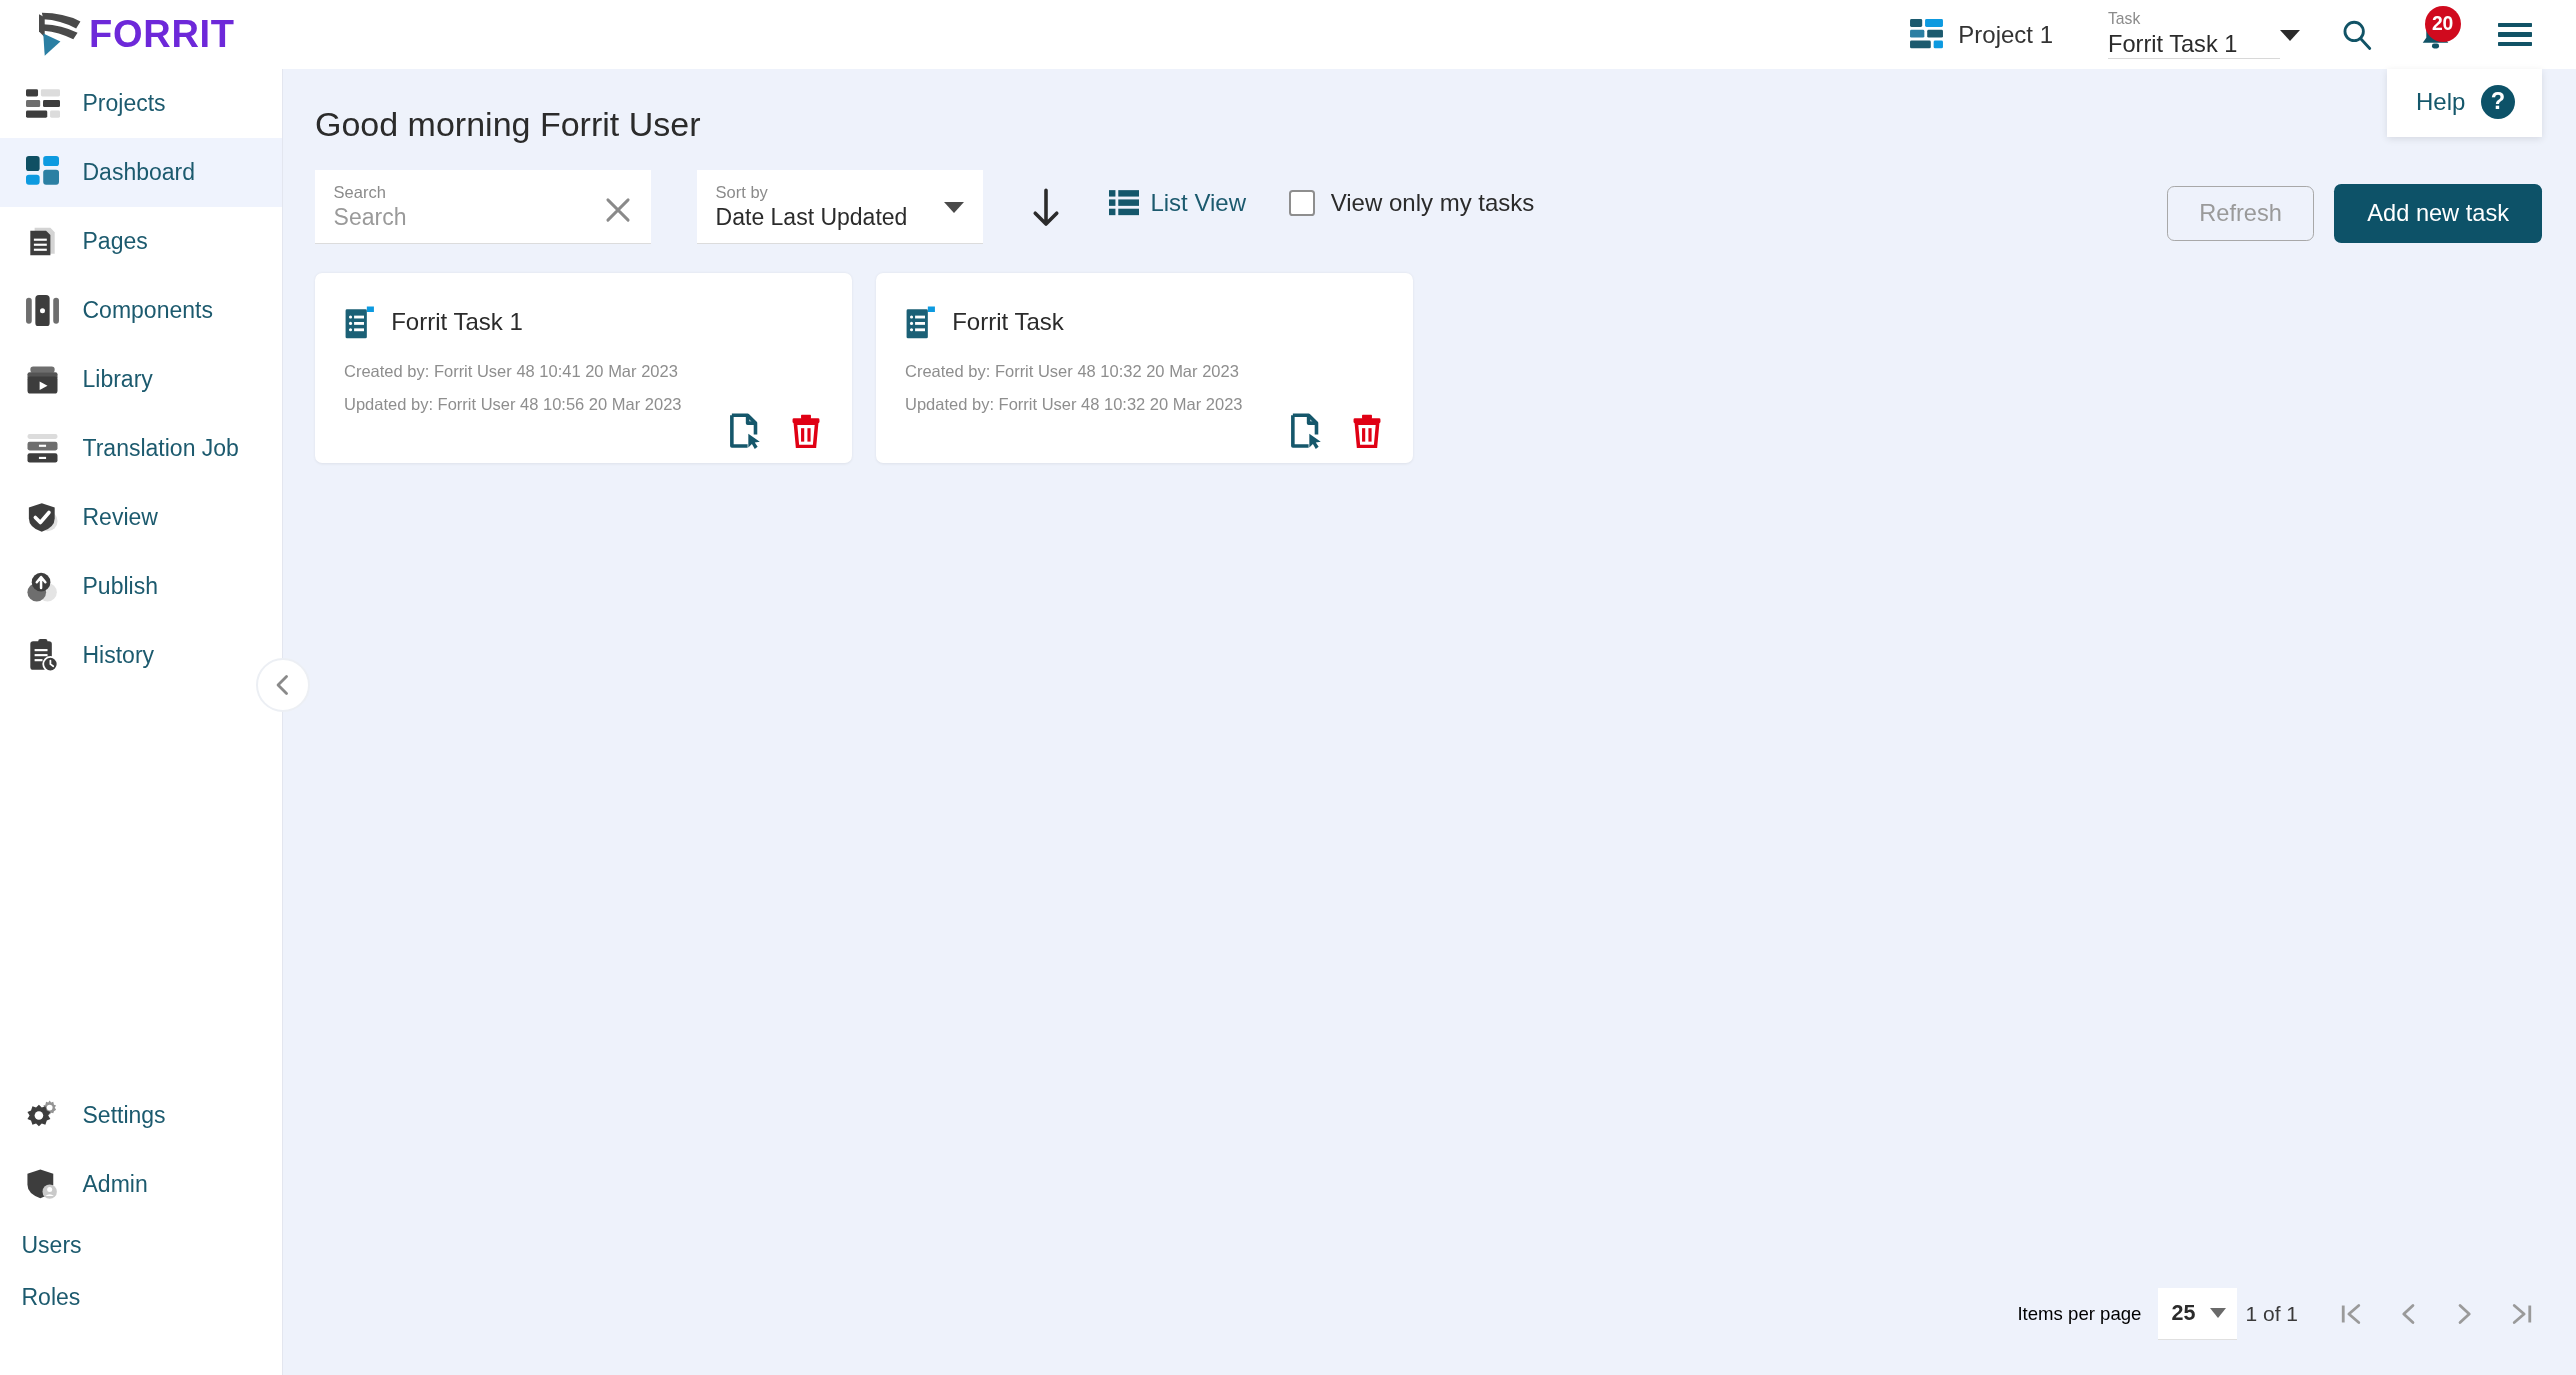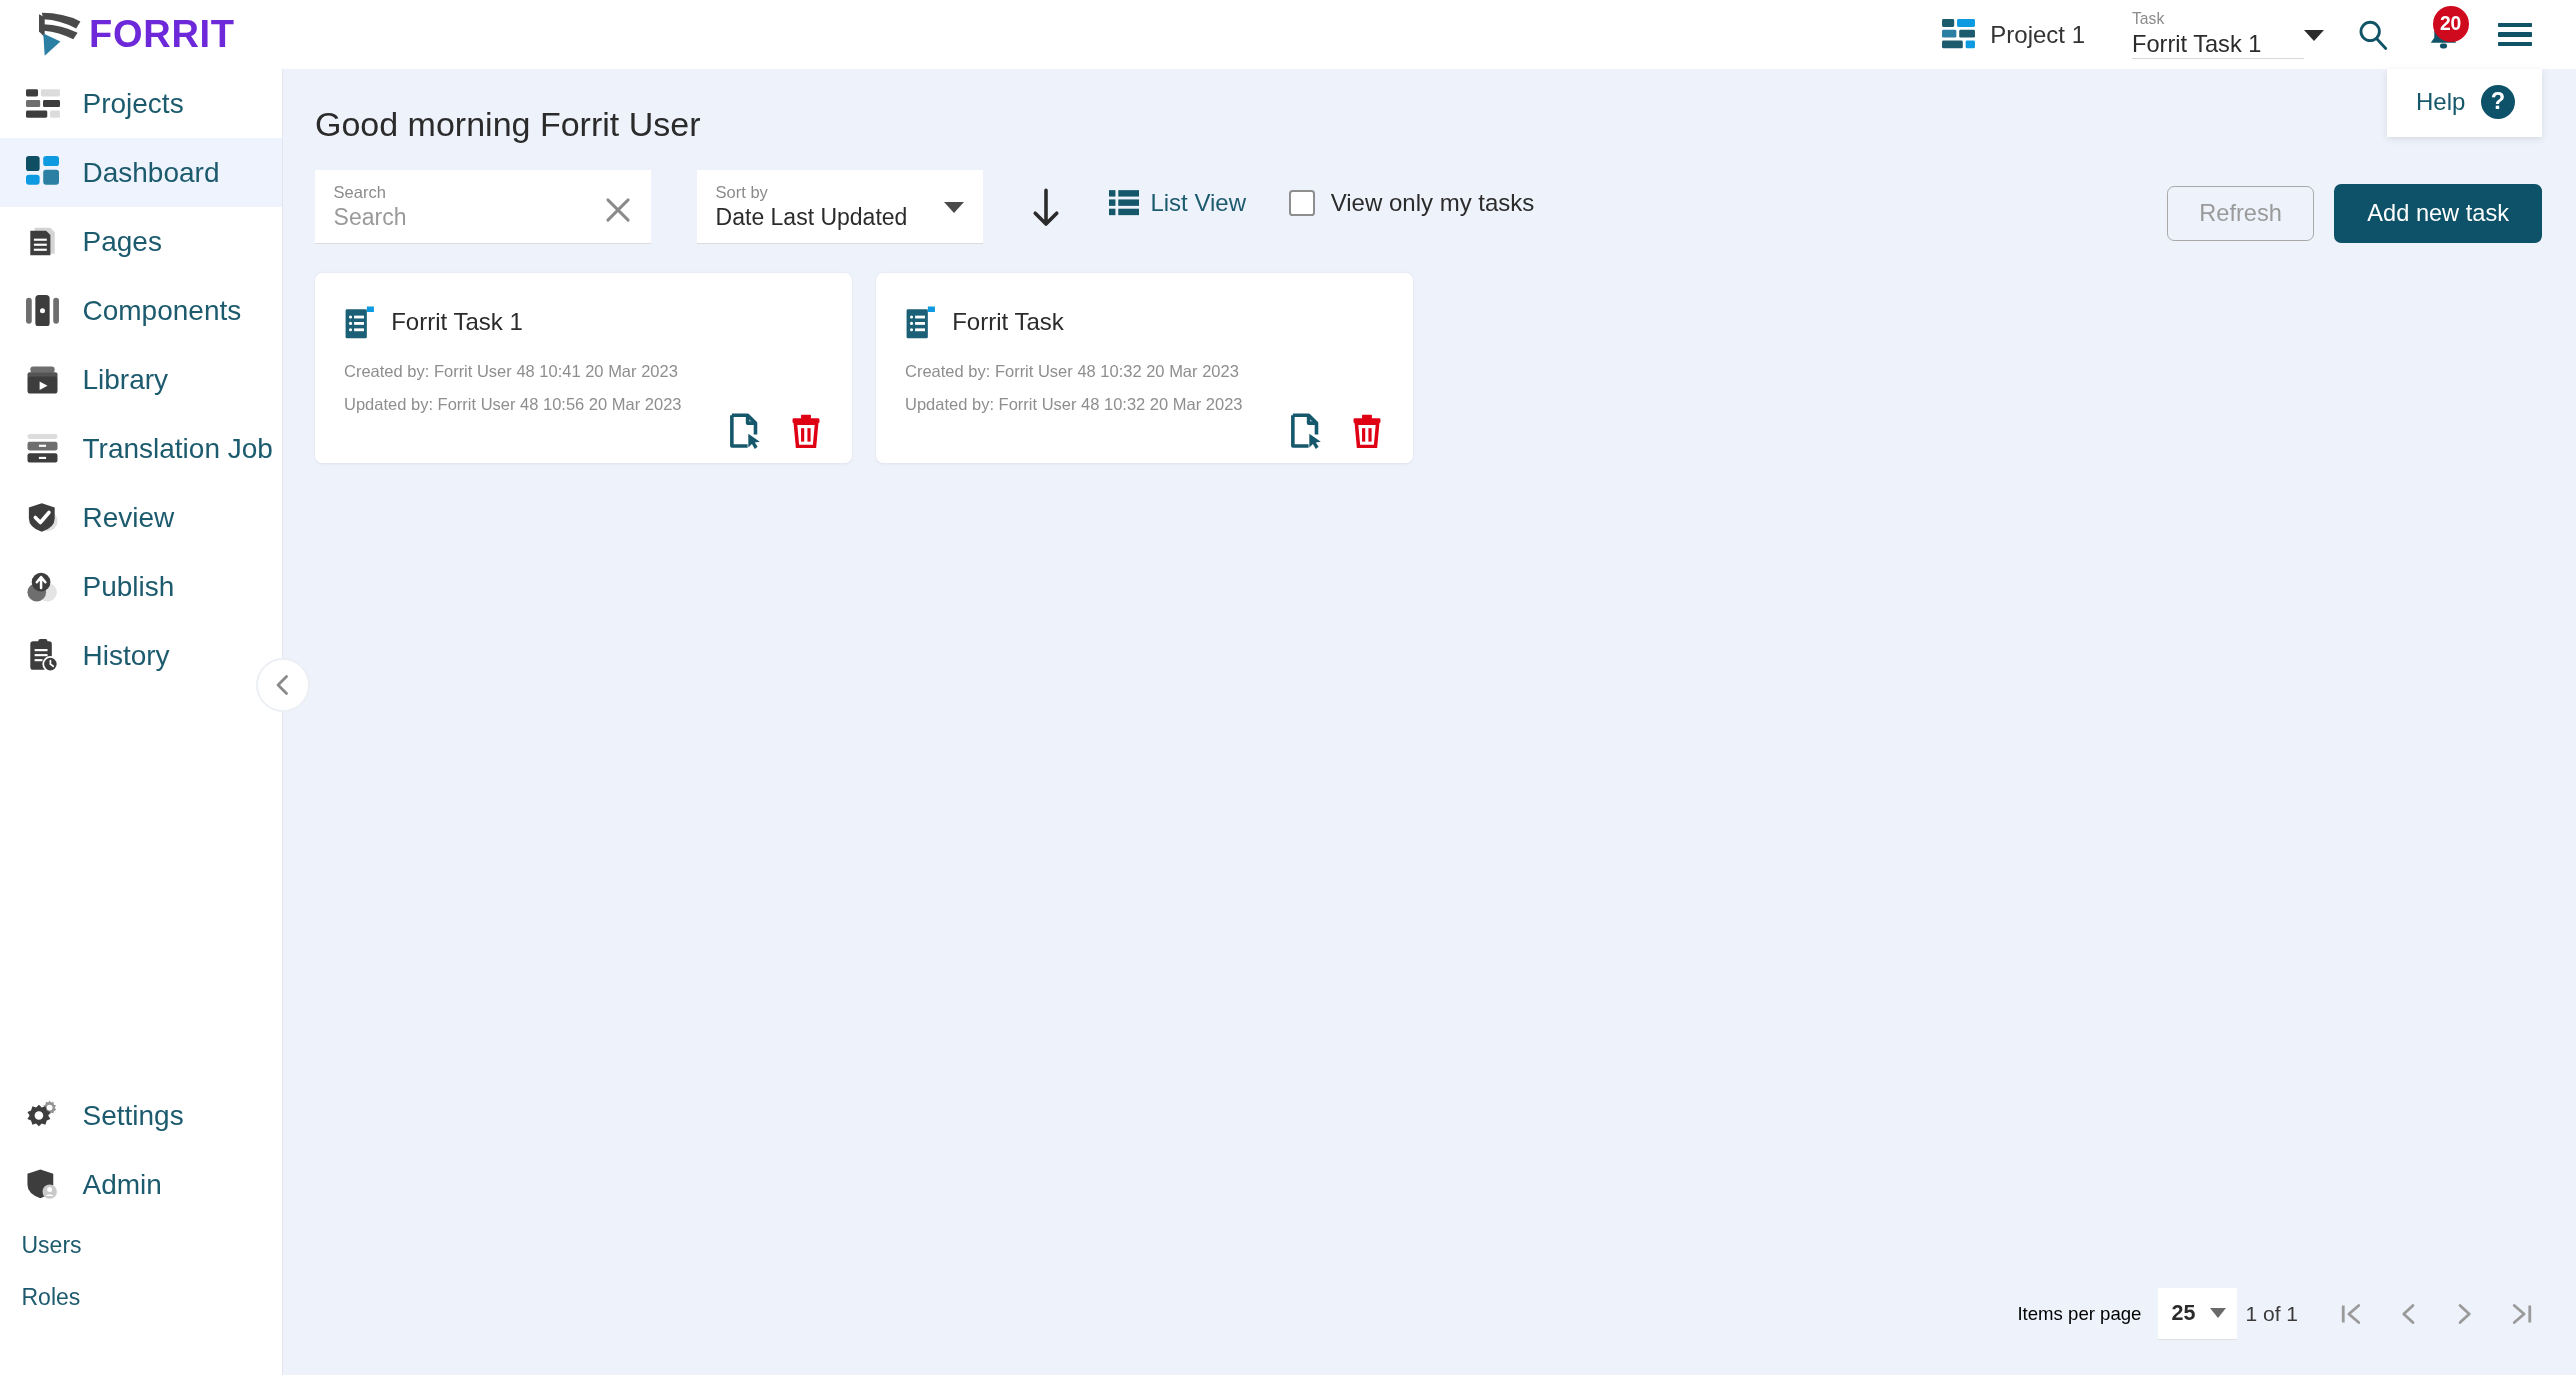--- a/index.html
+++ b/index.html
@@ -39,21 +39,21 @@
     font-weight: 700;
     margin-left: -2.9px;
   }
 
   .header-right {
     margin-left: auto;
     display: flex;
     align-items: center;
     height: 69px;
     padding-right: 30px;
-    gap: 4px;
+    gap: 12px;
   }
 
   .project-selector {
     display: flex;
     align-items: center;
     gap: 15.7px;
     cursor: pointer;
     padding: 0 10px;
   }
   .project-grid-icon { width: 33px; height: 31.5px; display: block; }
@@ -163,21 +163,21 @@
     gap: 21.5px;
     cursor: pointer;
   }
   .nav-item.active { background: #eff3fd; }
   .nav-icon {
     width: 37px; height: 37px;
     display: flex; align-items: center; justify-content: center;
     flex: none;
   }
   .nav-label {
-    font-size: 28px;
+    font-size: 23px;
     color: #1c5a6e;
     white-space: nowrap;
   }
   .nav-sub {
     display: flex;
     align-items: center;
     height: 52px;
     padding-left: 21.5px;
     cursor: pointer;
   }

